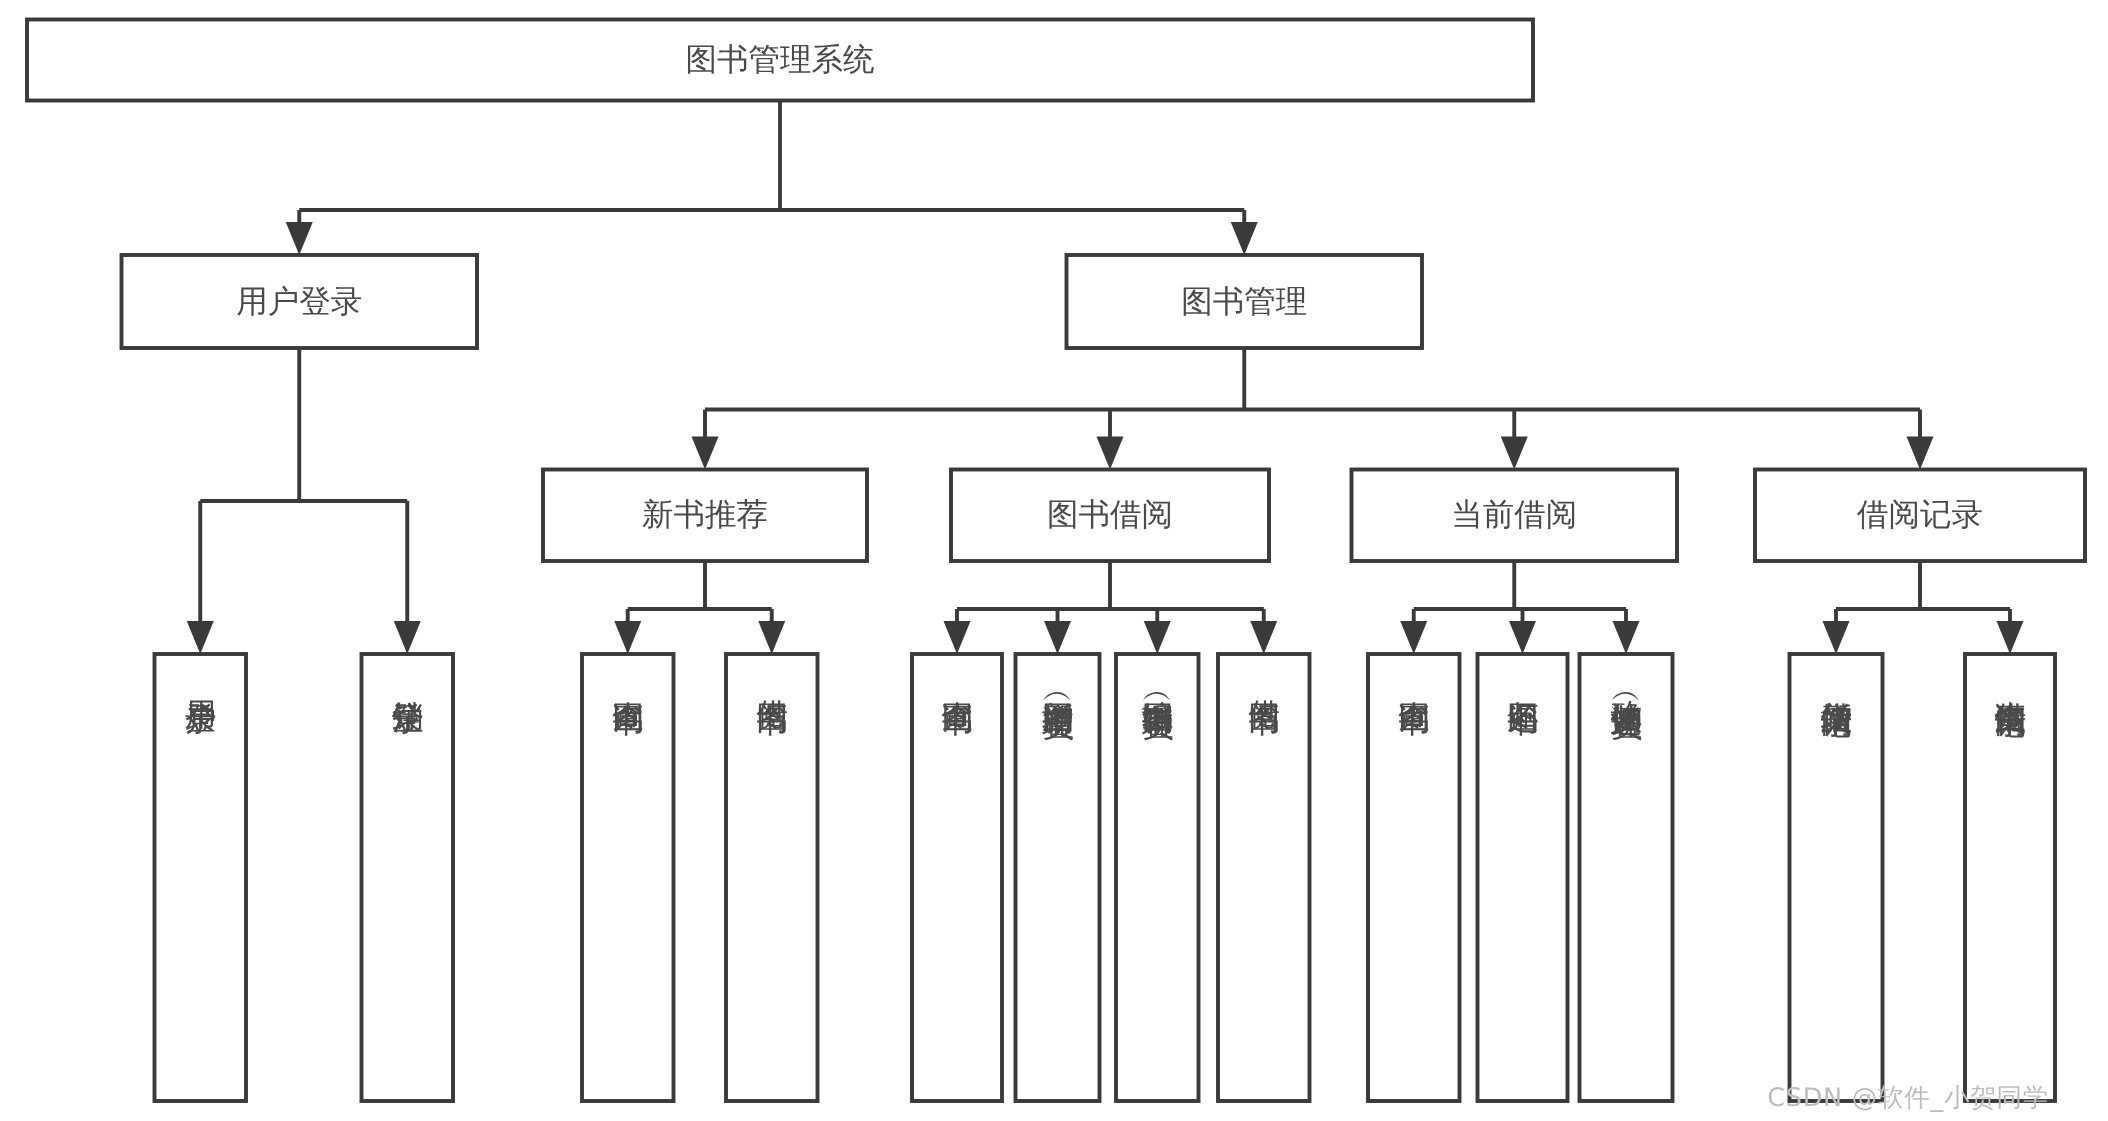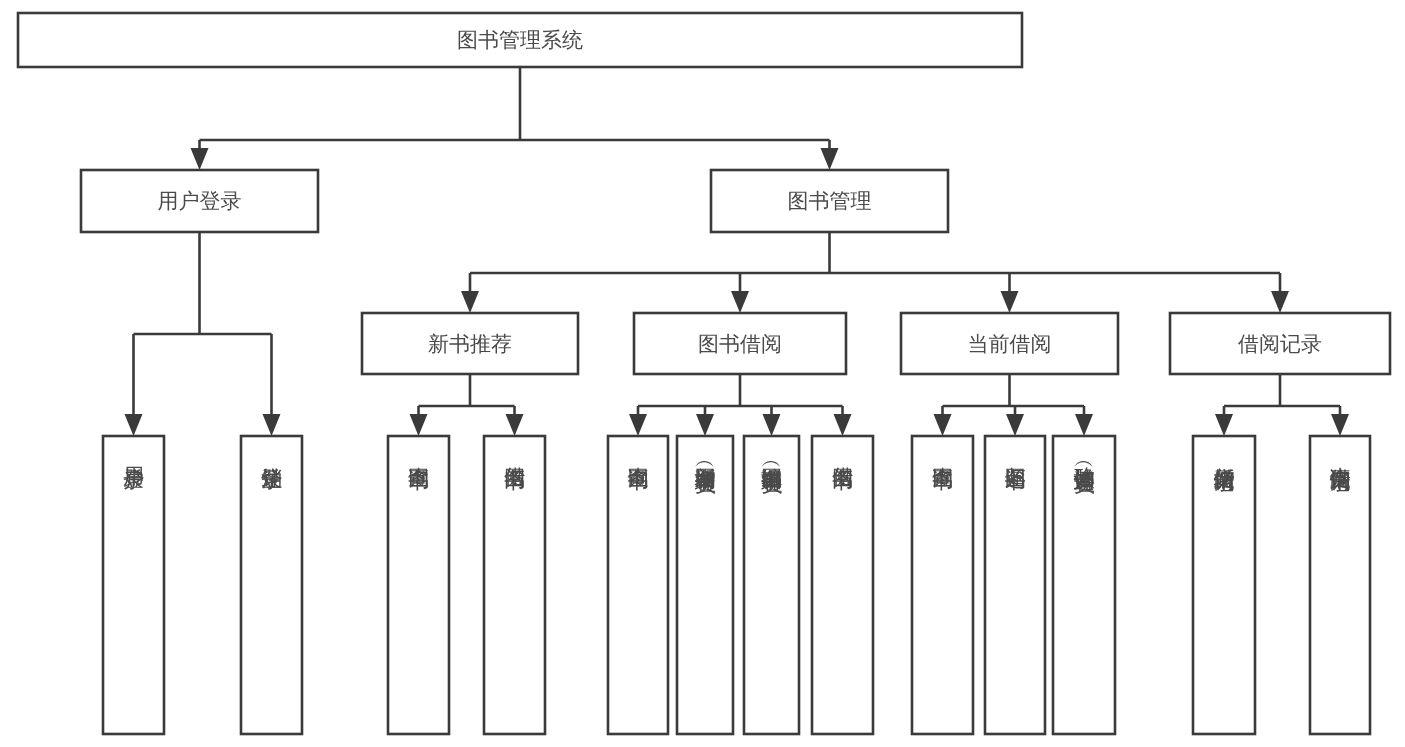--- a/index.html
+++ b/index.html
@@ -174,13 +174,14 @@
       <div class="node-label-v" style="left: 694px; top: 450px; height: 274px;">新增图书（管理员）</div>
       <div class="node-label-v" style="left: 760.5px; top: 450px; height: 274px;">编辑图书（管理员）</div>
       <div class="node-label-v" style="left: 831.5px; top: 450px; height: 274px;">借阅图书</div>
       <div class="node-label-v" style="left: 931.5px; top: 450px; height: 274px;">查询图书</div>
       <div class="node-label-v" style="left: 1004px; top: 450px; height: 274px;">归还图书</div>
       <div class="node-label-v" style="left: 1073px; top: 450px; height: 274px;">确认归还（管理员）</div>
       <div class="node-label-v" style="left: 1213px; top: 450px; height: 274px;">新增借阅记录</div>
       <div class="node-label-v" style="left: 1329px; top: 450px; height: 274px;">查询借阅记录</div>
     </div>
 
+  <div class="watermark">CSDN @软件_小贺同学</div>
 </div>
 
 </body></html>

